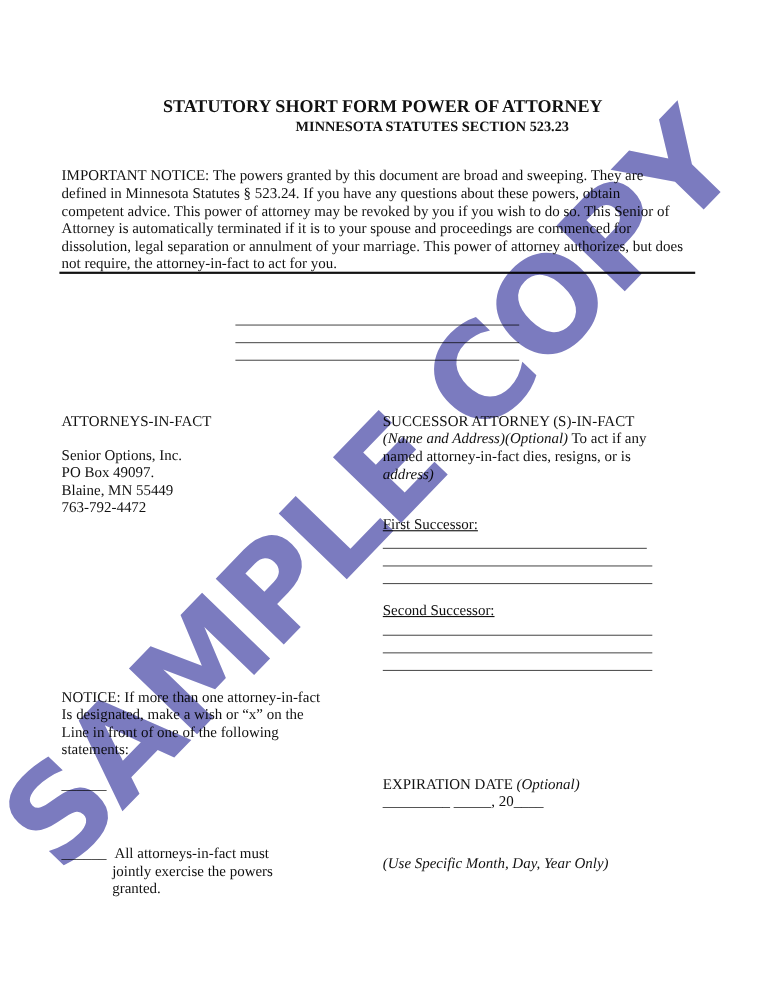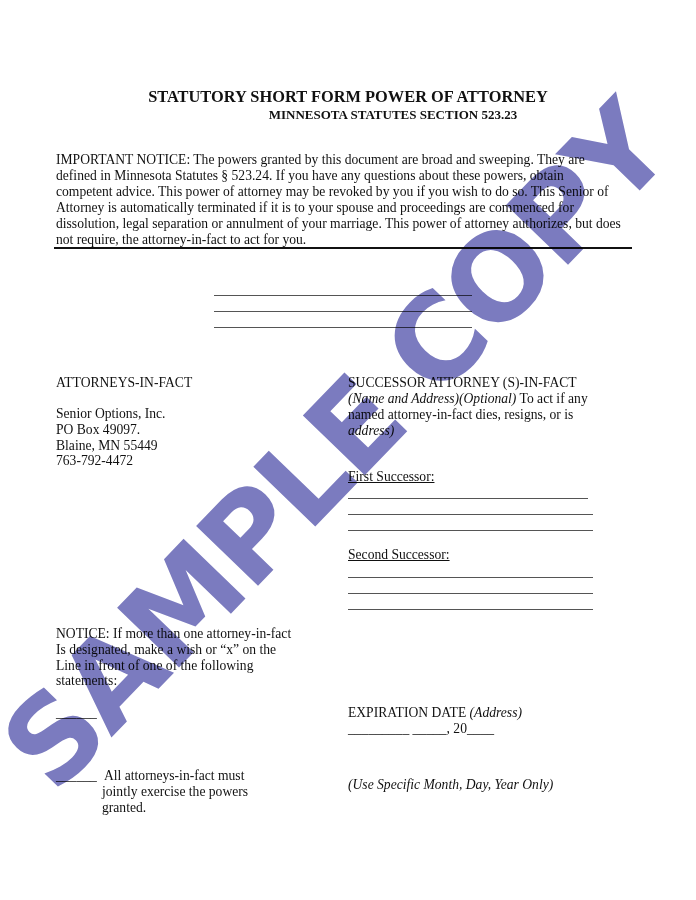--- a/index.html
+++ b/index.html
@@ -86,19 +86,19 @@
 
     <div class="abs t14" style="left:56px; top:768px;">______</div>
     <div class="abs t14 lines" style="left:102px; top:768px;">
       <span style="padding-left:2px;">All attorneys-in-fact must</span>
       <span>jointly exercise the powers</span>
       <span>granted.</span>
     </div>
 
     <div class="abs t14" style="left:348px; top:705px;">
       <span>EXPIRATION DATE</span>
-      <span class="it">(Address)</span>
+      <span class="it">(Optional)</span>
     </div>
     <div class="abs t14" style="left:348px; top:721px;">_________  _____, 20____</div>
     <div class="abs t14 it" style="left:348px; top:777px;">(Use Specific Month, Day, Year Only)</div>
 
   </div>
 </div>
 
 </body></html>

